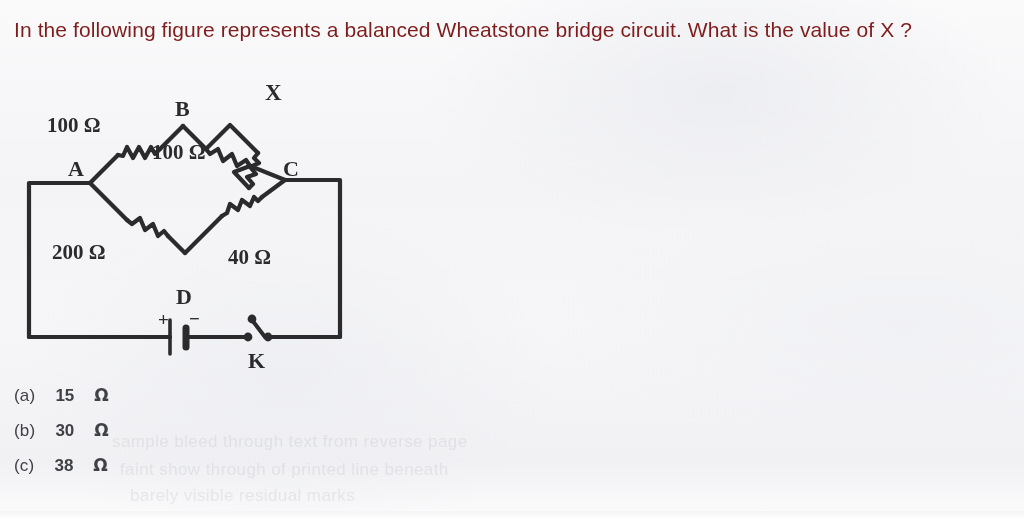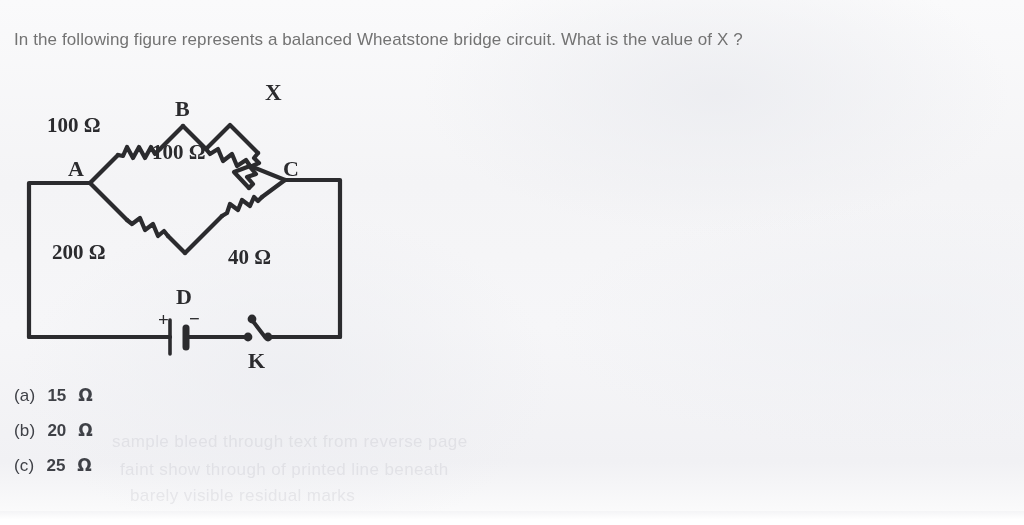--- a/index.html
+++ b/index.html
@@ -45,24 +45,24 @@
     font-family: "Liberation Sans", sans-serif;
     letter-spacing: 0.4px;
     white-space: nowrap;
     pointer-events: none;
     user-select: none;
   }
 
   #question-text {
     position: absolute;
     left: 14px;
-    top: 29px;
-    font-size: 17px;
+    top: 19px;
+    font-size: 21px;
     line-height: 22px;
-    color: #737373;
+    color: #7f1d1d;
     letter-spacing: 0.1px;
     white-space: nowrap;
   }
 
   #figure {
     position: absolute;
     left: 0;
     top: 48px;
     width: 380px;
     height: 330px;
@@ -74,21 +74,21 @@
     top: 378px;
     width: 300px;
   }
   .option-row {
     font-size: 17px;
     line-height: 34px;
     color: #3f4147;
     white-space: nowrap;
   }
   .option-key { letter-spacing: 0.2px; }
-  .option-val { margin-left: 12px; font-weight: 600; }
+  .option-val { margin-left: 20px; font-weight: 600; }
   .ohm { font-family: "DejaVu Sans", sans-serif; }
 </style>
 </head>
 <body>
 
 <div id="page">
 
   <div id="paper-texture"></div>
 
   <div id="ghost-layer">
@@ -155,18 +155,18 @@
         <text x="158" y="278" font-size="19">+</text>
         <text x="189" y="277" font-size="19">−</text>
 
         <text x="248" y="320" font-size="22">K</text>
       </g>
     </svg>
   </div>
 
   <div id="options">
       <div class="option-row"><span class="option-key">(a)</span><span class="option-val">15</span><span class="option-val ohm">Ω</span></div>
-      <div class="option-row"><span class="option-key">(b)</span><span class="option-val">20</span><span class="option-val ohm">Ω</span></div>
-      <div class="option-row"><span class="option-key">(c)</span><span class="option-val">25</span><span class="option-val ohm">Ω</span></div>
+      <div class="option-row"><span class="option-key">(b)</span><span class="option-val">30</span><span class="option-val ohm">Ω</span></div>
+      <div class="option-row"><span class="option-key">(c)</span><span class="option-val">38</span><span class="option-val ohm">Ω</span></div>
     </div>
 
   <div id="bottom-edge"></div>
 </div>
 
 </body></html>

